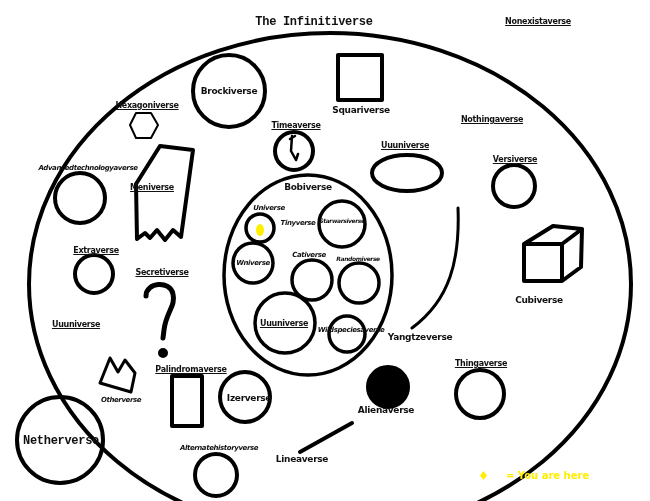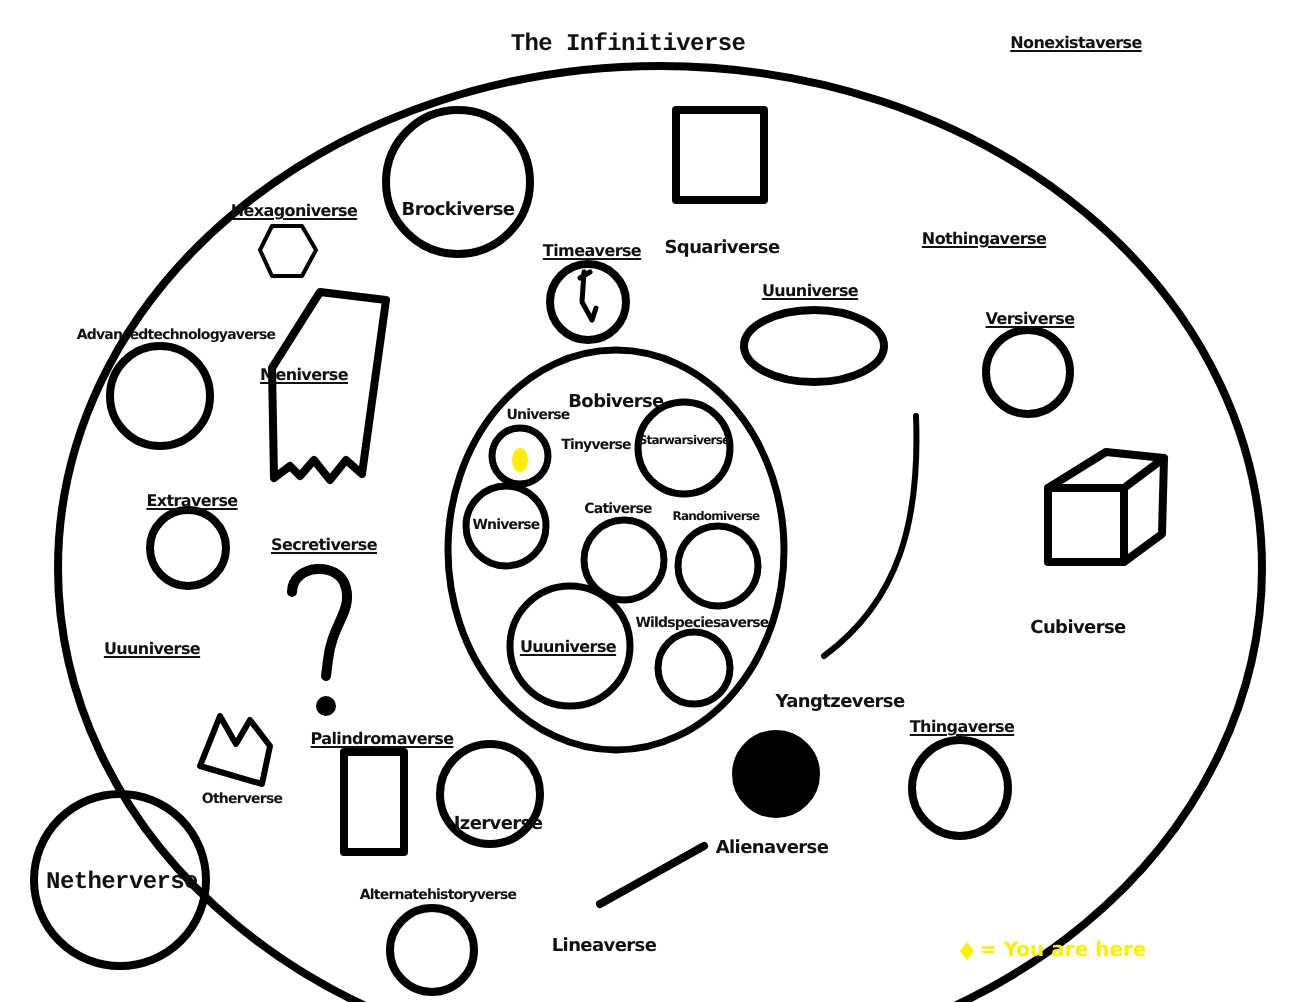--- a/index.html
+++ b/index.html
@@ -1,23 +1,23 @@
 <!DOCTYPE html>
 <html><head>
 <meta charset="utf-8">
 <style>
   html, body { margin: 0; padding: 0; background: #ffffff; }
   body { width: 650px; height: 501px; overflow: hidden; position: relative; font-family: "Liberation Sans", sans-serif; }
   #canvas { position: absolute; left: 0; top: 0; width: 650px; height: 501px; }
   .lbl { position: absolute; font-family: "DejaVu Sans", sans-serif; font-weight: bold; color: #111; white-space: nowrap; transform: translate(-50%, -50%); line-height: 1; letter-spacing: -0.3px; }
-  .s7 { font-size: 7px; letter-spacing: -0.4px; }
+  .s7 { font-size: 7px; letter-spacing: -0.4px; font-style: italic; }
   .s8 { font-size: 8px; text-decoration: underline; }
-  .s9 { font-size: 9px; margin-top: 15px; }
+  .s9 { font-size: 9px; }
   .s10 { font-size: 12px; font-family: Liberation Mono, monospace; }
-  .legend { position: absolute; left: 480px; top: 470px; font-family: "DejaVu Sans", sans-serif; font-weight: bold; font-size: 10px; display: flex; align-items: center; gap: 3px; }
+  .legend { position: absolute; left: 480px; top: 470px; font-family: "DejaVu Sans", sans-serif; font-weight: bold; font-size: 10px; display: flex; align-items: center; gap: 19px; }
   .legend .diamond { width: 7px; height: 9px; background: #ffee00; clip-path: polygon(50% 0, 100% 50%, 50% 100%, 0 50%); display: inline-block; }
 </style>
 </head>
 <body>
 
 <svg id="canvas" viewBox="0 0 650 501" xmlns="http://www.w3.org/2000/svg">
   <g fill="none" stroke="#000" stroke-width="4" stroke-linecap="round" stroke-linejoin="round">
 
     <ellipse cx="330" cy="284" rx="301" ry="251"></ellipse>
 
@@ -104,18 +104,18 @@
 <div class="lbl s9" style="left:302px;top:459px">Lineaverse</div>
 
 <div class="lbl s9" style="left:308px;top:187px">Bobiverse</div>
 <div class="lbl s7" style="left:269px;top:208px">Universe</div>
 <div class="lbl s7" style="left:298px;top:223px">Tinyverse</div>
 <div class="lbl s7" style="left:342px;top:221px;font-size:6px">Starwarsiverse</div>
 <div class="lbl s7" style="left:253px;top:263px">Wniverse</div>
 <div class="lbl s7" style="left:309px;top:255px">Cativerse</div>
 <div class="lbl s7" style="left:358px;top:259px;font-size:6px">Randomiverse</div>
 <div class="lbl s8" style="left:284px;top:324px">Uuuniverse</div>
-<div class="lbl s7" style="left:351px;top:312px">Wildspeciesaverse</div>
+<div class="lbl s7" style="left:351px;top:330px">Wildspeciesaverse</div>
 
 <div class="legend">
   <span class="diamond"></span>
   <span style="color:#ffee00">= You are here</span>
 </div>
 
 </body></html>

